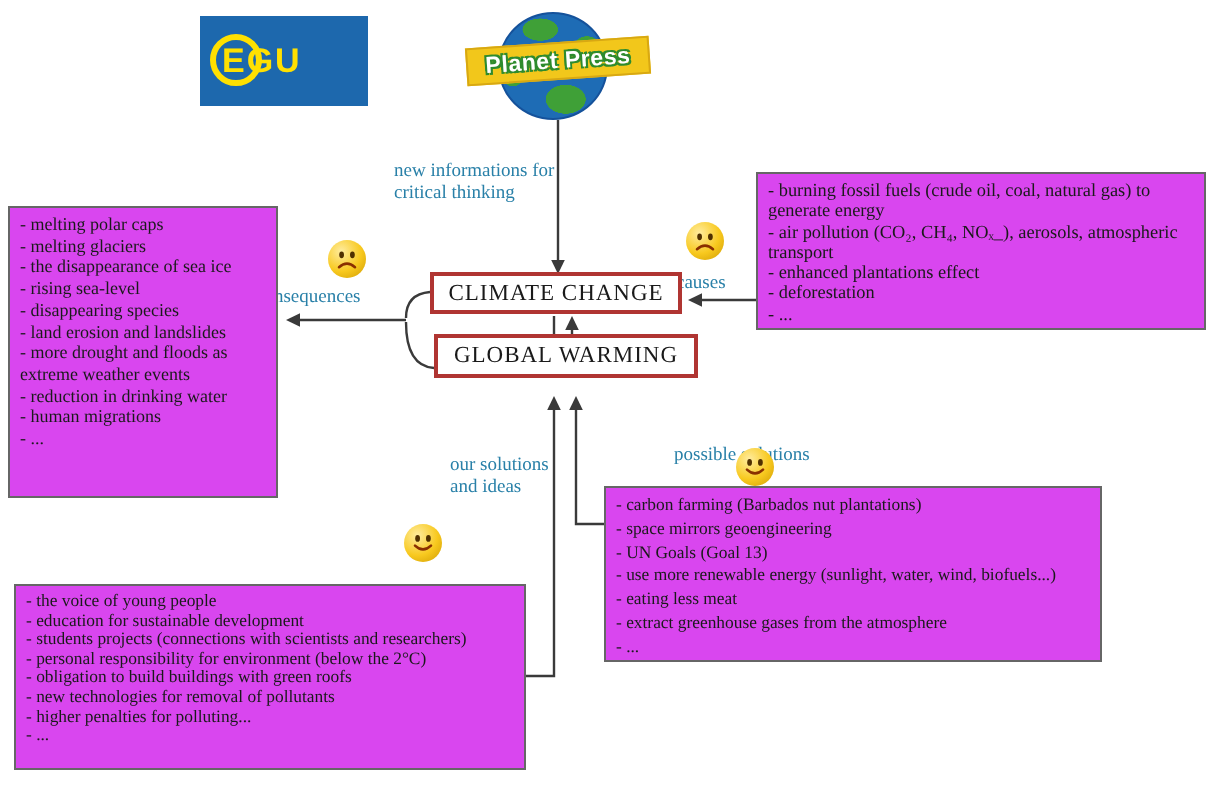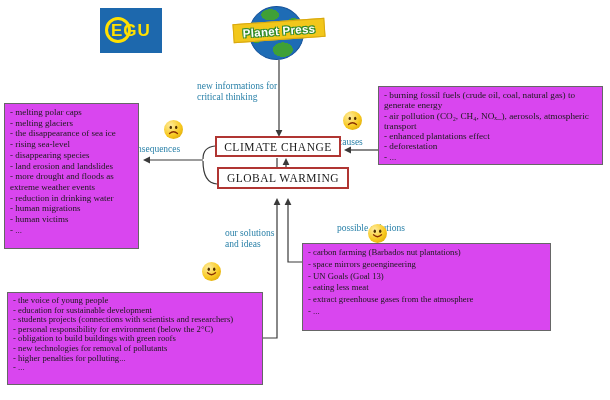--- a/index.html
+++ b/index.html
@@ -6,21 +6,21 @@
   html,body { background:#ffffff; }
   .canvas {
     position:relative; width:610px; height:400px; background:#fff;
     font-family:"Liberation Serif", serif; color:#1a1a1a; overflow:hidden;
   }
   .overlay { position:absolute; left:0; top:0; width:610px; height:400px; }
   .overlay path { fill:none; stroke:#3a3a3a; stroke-width:1.2; }
   .overlay polygon { fill:#3a3a3a; }
 
   
-  .egu { position:absolute; left:100px; top:8px; width:62px; height:45px; background:#1d68ad;padding-left:37px; }
+  .egu { position:absolute; left:100px; top:8px; width:84px; height:45px; background:#1d68ad;padding-left:37px; }
   .egu-ring { position:absolute; left:5px; top:9px; width:26px; height:26px;
     border:3px solid #ffe000; border-radius:50%; }
   .egu-text { position:absolute; left:11px; top:13px; color:#ffe000;
     font-family:"Liberation Sans", sans-serif; font-weight:bold; font-size:17px; letter-spacing:1px; }
 
   
   .pp { position:absolute; left:233px; top:5px; width:92px; height:58px; }
   .pp-globe { position:absolute; left:16px; top:1px; width:55px; height:54px; border-radius:50%;
     background:
       radial-gradient(ellipse 16px 10px at 38% 15%, #3fa037 55%, rgba(0,0,0,0) 56%),
@@ -127,34 +127,34 @@
   <div class="lbox box-consequences">
       <div>- melting polar caps</div>
       <div>- melting glaciers</div>
       <div>- the disappearance of sea ice</div>
       <div>- rising sea-level</div>
       <div>- disappearing species</div>
       <div>- land erosion and landslides</div>
       <div>- more drought and floods as extreme weather events</div>
       <div>- reduction in drinking water</div>
       <div>- human migrations</div>
-      <div>- human victims</div>
       <div>- ...</div>
     </div>
   <div class="lbox box-causes">
       <div>- burning fossil fuels (crude oil, coal, natural gas) to generate energy</div>
       <div>- air pollution (CO₂, CH₄, NOₓ_), aerosols, atmospheric transport</div>
       <div>- enhanced plantations effect</div>
       <div>- deforestation</div>
       <div>- ...</div>
     </div>
   <div class="lbox box-possible">
       <div>- carbon farming  (Barbados nut plantations)</div>
       <div>- space mirrors geoengineering</div>
       <div>- UN Goals (Goal 13)</div>
+      <div>- use more renewable energy (sunlight, water, wind, biofuels...)</div>
       <div>- eating less meat</div>
       <div>- extract greenhouse gases from the atmosphere</div>
       <div>- ...</div>
     </div>
   <div class="lbox box-oursol">
       <div>- the voice of young people</div>
       <div>- education for sustainable development</div>
       <div>- students projects (connections with scientists and researchers)</div>
       <div>- personal responsibility for environment (below the 2°C)</div>
       <div>- obligation to build buildings with green roofs</div>

